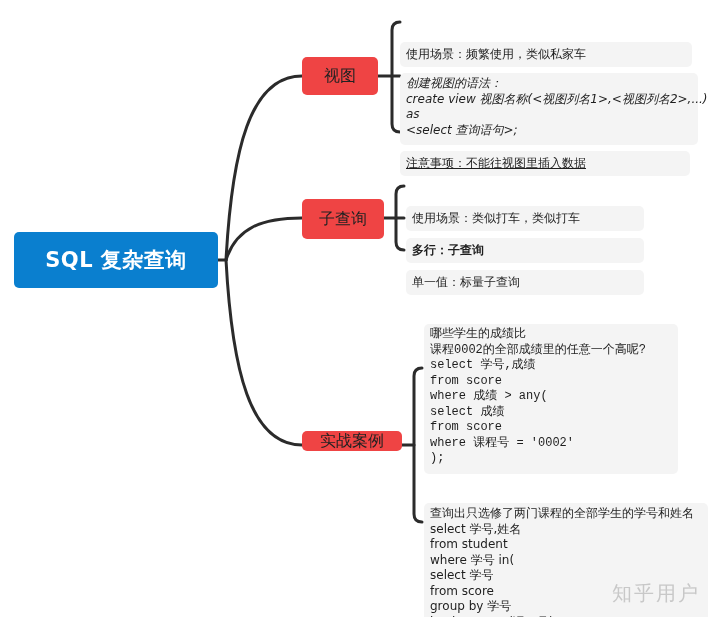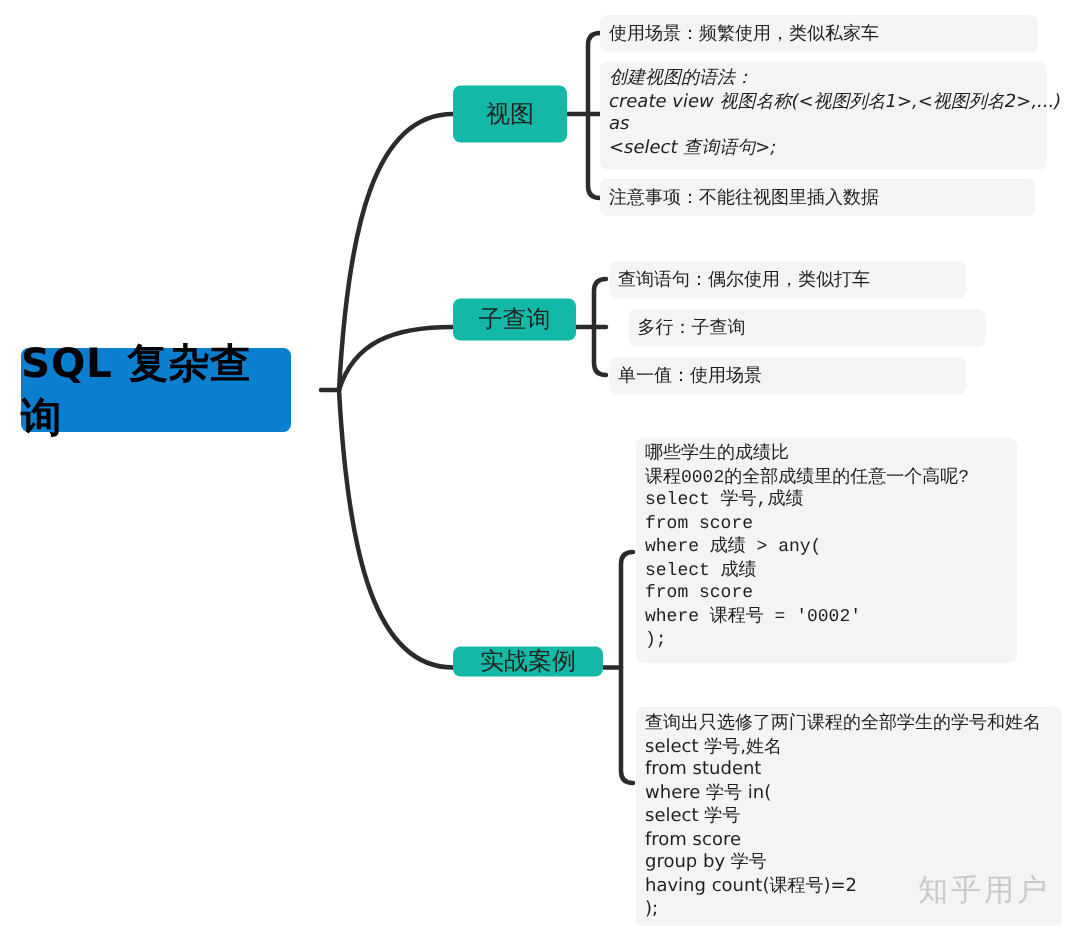--- a/index.html
+++ b/index.html
@@ -4,36 +4,36 @@
   <style>
     html, body { margin: 0; padding: 0; }
     body {
       width: 720px; height: 617px; position: relative; overflow: hidden;
       background: #ffffff;
       font-family: "DejaVu Sans", "Liberation Sans", sans-serif;
       color: #222;
     }
     svg.links { position: absolute; left: 0; top: 0; }
     .root {
-      position: absolute; left: 14px; top: 232px; width: 180px; height: 56px;
+      position: absolute; left: 14px; top: 232px; width: 204px; height: 56px;
       background: #0a7fcf; border-radius: 5px;
-      color: #000000; font-size: 27px; font-weight: bold;
+      color: #ffffff; font-size: 21px; font-weight: bold;
       display: flex; align-items: center; justify-content: center;
       letter-spacing: 0.5px;
     }
     .topic {
-      position: absolute; background: #14b8a6; border-radius: 5px;
+      position: absolute; background: #ef4444; border-radius: 5px;
       font-size: 16px; color: #222;
       display: flex; align-items: center; justify-content: center;
     }
     .leaf {
       position: absolute; background: #f4f4f4; border-radius: 5px;
       font-size: 12px; line-height: 15.5px; color: #1e1e1e;
       padding: 3px 6px; box-sizing: border-box;
-      white-space: pre; display: flex; align-items: center;
+      white-space: pre; display: flex; align-items: center; margin-top: 32px;
     }
     .leaf.multi { align-items: flex-start; }
     .watermark {
       position: absolute; right: 20px; bottom: 10px;
       font-size: 20px; color: #c8c8c8; letter-spacing: 2px; margin-left: 48px;
     }
   </style>
 </head>
 <body>
 
@@ -55,33 +55,33 @@
     <path d="M396 218 L404 218"></path>
 
     <path d="M402 445 L414 445"></path>
     <path d="M422 368 Q414 368 414 376 L414 514 Q414 522 422 522"></path>
   </g>
 </svg>
 
 <div class="root">SQL 复杂查询</div>
 
 <div class="topic" style="left:302px;top:57px;width:76px;height:38px;">视图</div>
-<div class="topic" style="left:302px;top:199px;width:82px;height:28px;">子查询</div>
+<div class="topic" style="left:302px;top:199px;width:82px;height:40px;">子查询</div>
 <div class="topic" style="left:302px;top:431px;width:100px;height:20px;text-align:right;">实战案例</div>
 
 <div class="leaf" style="left:400px;top:10px;width:292px;height:25px;">使用场景：频繁使用，类似私家车</div>
 <div class="leaf multi" style="left:400px;top:41px;width:298px;height:72px;font-style:italic;">创建视图的语法：
 create view 视图名称(&lt;视图列名1&gt;,&lt;视图列名2&gt;,...)
 as
 &lt;select 查询语句&gt;;</div>
-<div class="leaf" style="left:400px;top:119px;width:290px;height:25px;">注意事项：不能往视图里插入数据</div>
+<div class="leaf" style="left:400px;top:119px;width:290px;height:25px;text-decoration:underline;">注意事项：不能往视图里插入数据</div>
 
-<div class="leaf" style="left:406px;top:174px;width:238px;height:25px;">查询语句：偶尔使用，类似打车</div>
-<div class="leaf" style="left:419px;top:206px;width:238px;height:25px;">多行：子查询</div>
-<div class="leaf" style="left:406px;top:238px;width:238px;height:25px;">单一值：使用场景</div>
+<div class="leaf" style="left:406px;top:174px;width:238px;height:25px;">使用场景：类似打车，类似打车</div>
+<div class="leaf" style="left:406px;top:206px;width:238px;height:25px;font-weight:bold;">多行：子查询</div>
+<div class="leaf" style="left:406px;top:238px;width:238px;height:25px;">单一值：标量子查询</div>
 
 <div class="leaf multi" style="left:424px;top:292px;width:254px;height:150px;font-family:Liberation Mono, monospace;">哪些学生的成绩比
 课程0002的全部成绩里的任意一个高呢?
 select 学号,成绩
 from score
 where 成绩 &gt; any(
 select 成绩
 from score
 where 课程号 = '0002'
 );</div>

